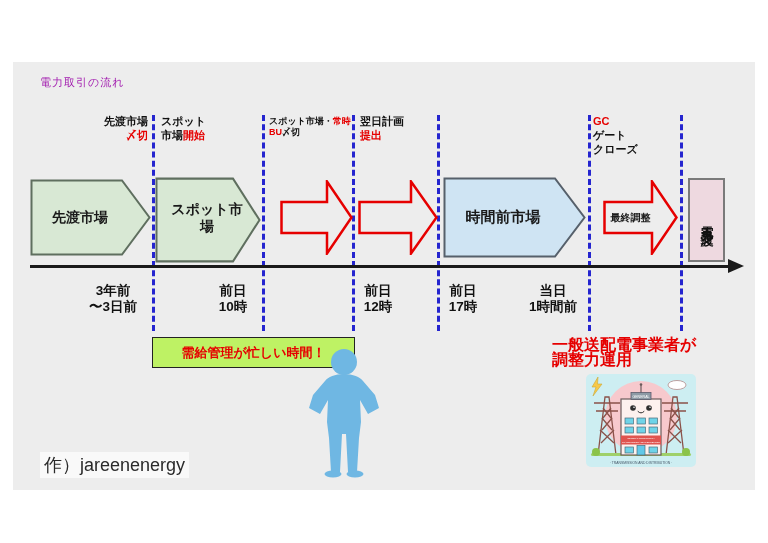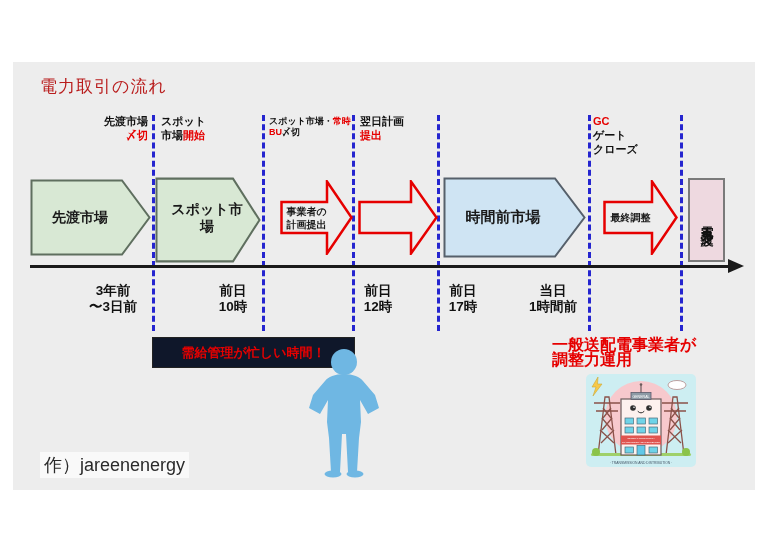--- a/index.html
+++ b/index.html
@@ -1,20 +1,20 @@
 <!DOCTYPE html>
 <html><head>
 <meta charset="utf-8">
 <style>
   html,body{margin:0;padding:0;background:#fff;}
   .canvas{position:relative;width:768px;height:543px;background:#ffffff;overflow:hidden;
           font-family:"Liberation Sans","DejaVu Sans",sans-serif;}
   .slide{position:absolute;left:13px;top:62px;width:742px;height:428px;background:#ededed;}
 
-  .title{position:absolute;left:27px;top:13px;font-size:17px;letter-spacing:1px;color:#b91c1c;font-weight:500;}
+  .title{position:absolute;left:27px;top:13px;font-size:11px;letter-spacing:1px;color:#a21caf;font-weight:500;}
 
   .dash{position:absolute;top:53px;height:216px;width:0;border-left:3px dashed #2525cf;}
   .d1{left:139px}.d2{left:249px}.d3{left:339px}.d4{left:424px}.d5{left:575px}.d6{left:667px}
 
   .toplabel{position:absolute;font-size:11px;font-weight:bold;line-height:14px;color:#111;white-space:nowrap;}
   .toplabel .red{color:#e60000;}
   .l1{left:40px;top:52px;width:95px;text-align:right;}
   .l2{left:148px;top:52px;}
   .l3{left:256px;top:54px;font-size:9px;line-height:11px;}
   .l4{left:347px;top:52px;}
@@ -46,21 +46,21 @@
                   letter-spacing:2px;color:#111;}
 
   .tl-line{position:absolute;left:17px;top:203px;width:700px;height:3px;background:#1a1a1a;}
   .tl-head{position:absolute;left:715px;top:197px;width:0;height:0;
            border-left:16px solid #1a1a1a;border-top:7.5px solid transparent;border-bottom:7.5px solid transparent;}
 
   .timelabel{position:absolute;top:221px;width:120px;text-align:center;font-size:13.5px;
              font-weight:bold;line-height:16px;color:#111;}
   .t1{left:40px}.t2{left:160px}.t3{left:305px}.t4{left:390px}.t5{left:480px}
 
-  .busybox{position:absolute;left:139px;top:275px;width:201px;height:29px;background:#0f172a;
+  .busybox{position:absolute;left:139px;top:275px;width:201px;height:29px;background:#bef264;
            border:1.6px solid #222;display:flex;align-items:center;justify-content:center;
            font-size:13px;font-weight:bold;color:#e60000;z-index:2;}
   .tsonote{position:absolute;left:539px;top:275px;width:162px;text-align:left;font-size:16px;
            font-weight:bold;line-height:15px;color:#e60000;}
 
   .person{position:absolute;left:287px;top:286px;width:88px;height:132px;z-index:3;}
   .illus{position:absolute;left:572px;top:311px;width:112px;height:97px;}
   .credit{position:absolute;left:27px;top:390px;font-size:18px;color:#2a2a2a;
           background:rgba(255,255,255,.65);padding:1px 4px;}
 </style>
@@ -112,23 +112,20 @@
       <svg viewBox="0 0 106 81" preserveAspectRatio="none">
         <polygon class="poly-green" points="1.5,1.5 78,1.5 104.5,40.5 78,79.5 1.5,79.5"></polygon>
       </svg>
       <div class="shape-label">スポット市場</div>
     </div>
 
     <div class="shape a1">
       <svg viewBox="0 0 73 75" preserveAspectRatio="none">
         <path class="arrow-red" d="M1.5,22 L47,22 L47,1.5 L71.5,37.5 L47,73.5 L47,53 L1.5,53 Z"></path>
       </svg>
-      <div class="shape-label">
-        <span><span>事業者の</span><br><span>計画提出</span></span>
-      </div>
     </div>
 
     <div class="shape a2">
       <svg viewBox="0 0 80 75" preserveAspectRatio="none">
         <path class="arrow-red" d="M1.5,22 L53,22 L53,1.5 L78.5,37.5 L53,73.5 L53,53 L1.5,53 Z"></path>
       </svg>
     </div>
 
     <div class="shape bp">
       <svg viewBox="0 0 143 81" preserveAspectRatio="none">

